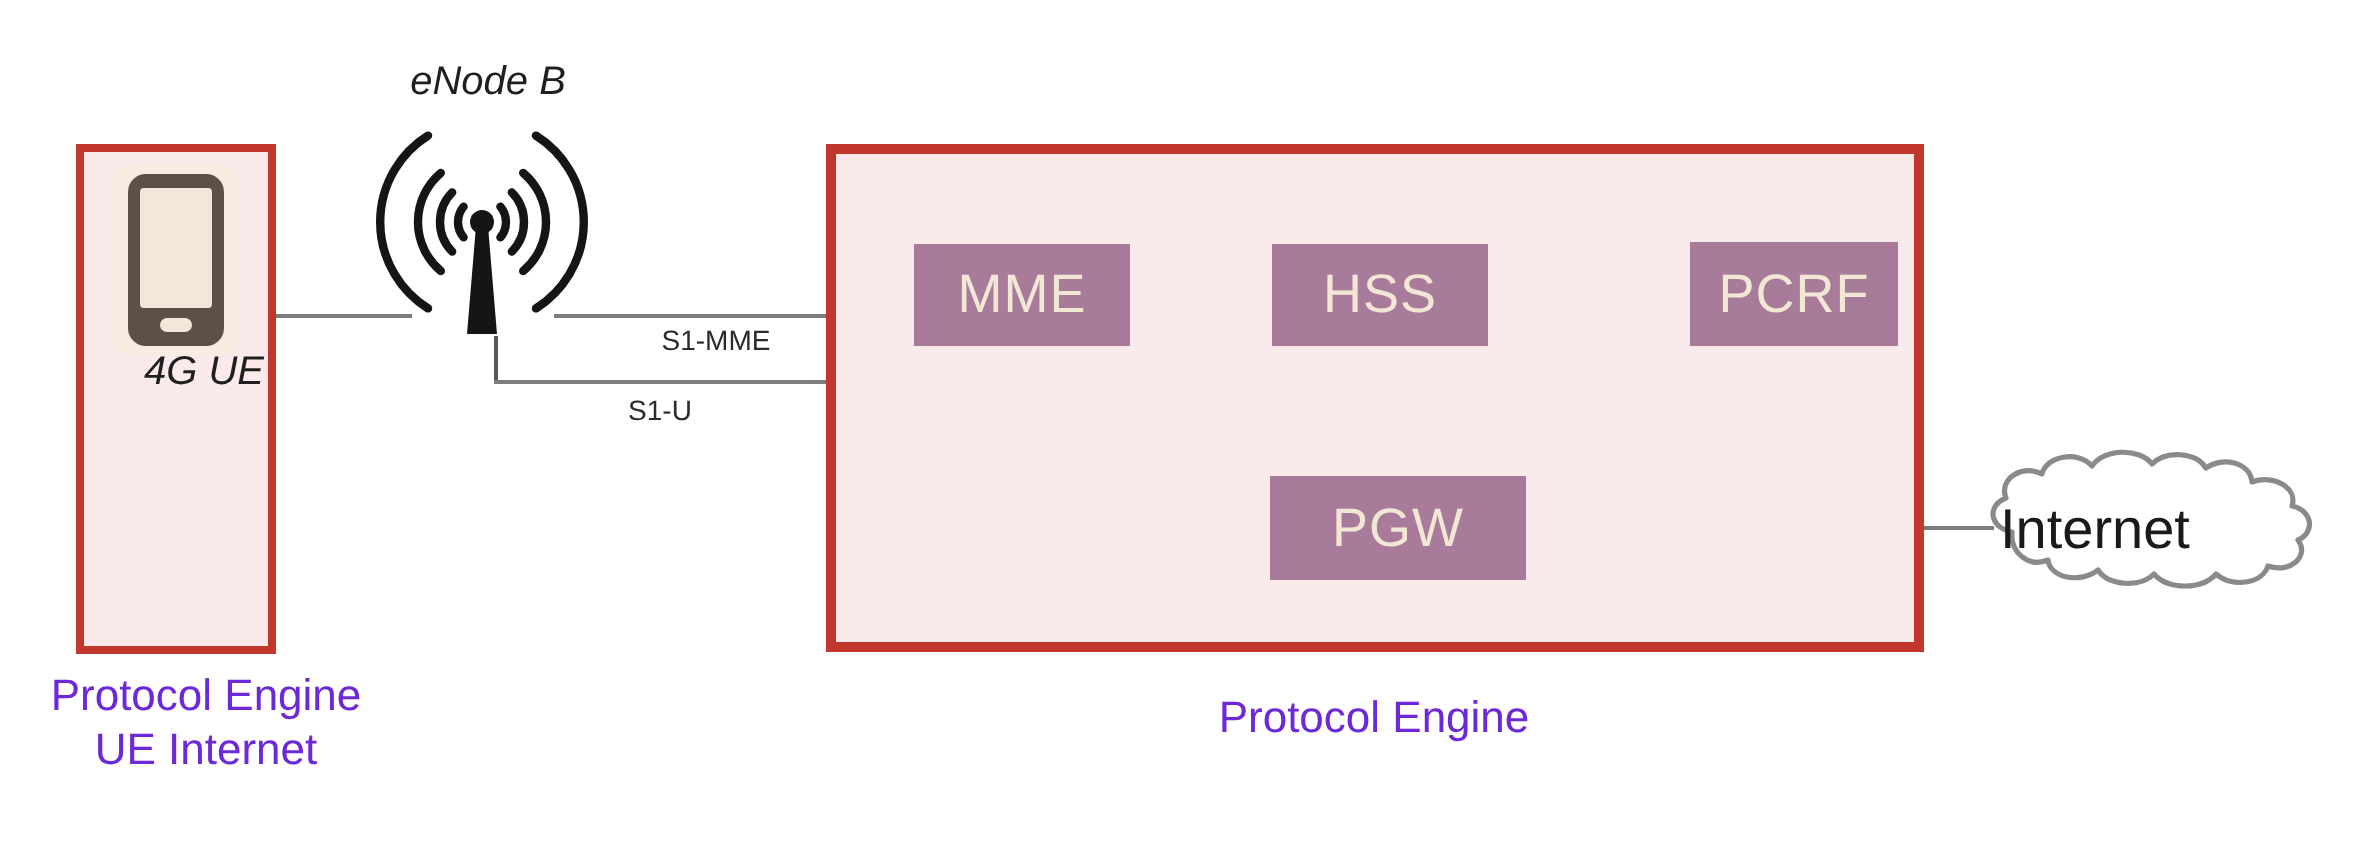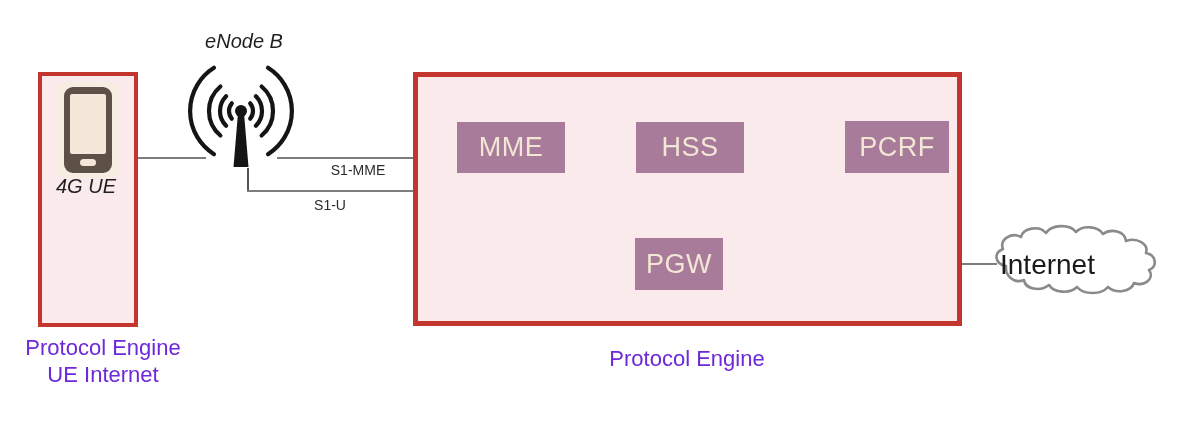--- a/index.html
+++ b/index.html
@@ -104,21 +104,21 @@
   <div class="hline dark" style="left:688px; top:211px; width:146px;"></div>
   <div class="vline" style="left:688px; top:211px; height:27px;"></div>
 
   <div class="hline" style="left:743px; top:263px; width:254px;"></div>
 
   <div class="panel" style="left:38px; top:72px; width:100px; height:255px;"></div>
   <div class="phone-halo"></div>
   <div class="phone-body"></div>
   <div class="phone-screen"></div>
   <div class="phone-home"></div>
-  <div class="toplabel" style="left:28px; top:175px; width:116px;">4G UE</div>
+  <div class="toplabel" style="left:44px; top:175px; width:116px;">4G UE</div>
   <div class="caption" style="left:8px; top:334px; width:190px;">
     <div>Protocol Engine</div>
     <div>UE Internet</div>
   </div>
 
   <div class="toplabel" style="left:174px; top:30px; width:140px;">eNode B</div>
   <svg class="svg-abs" style="left:184px; top:56px;" width="114" height="112" viewBox="0 0 114 112">
     <g fill="none" stroke="#151515" stroke-width="4.2" stroke-linecap="round">
       <path d="M 47.8 47.3 A 12 12 0 0 0 47.8 62.7"></path>
       <path d="M 42.1 40.2 A 21 21 0 0 0 42.1 69.8"></path>
@@ -140,21 +140,21 @@
   <div class="iflabel" style="left:724px; top:215px; width:80px;">S7</div>
   <div class="iflabel" style="left:561px; top:268px; width:80px;">S5/8</div>
   <div class="iflabel" style="left:813px; top:271px; width:80px;">SGi</div>
 
   <div class="panel big" style="left:413px; top:72px; width:549px; height:254px;"></div>
   <div class="caption" style="left:587px; top:345px; width:200px;">Protocol Engine</div>
 
   <div class="node" style="left:457px; top:122px; width:108px; height:51px;">MME</div>
   <div class="node" style="left:636px; top:122px; width:108px; height:51px;">HSS</div>
   <div class="node" style="left:814px; top:121px; width:104px; height:52px;margin-left:31px;">PCRF</div>
-  <div class="node" style="left:635px; top:238px; width:88px; height:52px;">PGW</div>
+  <div class="node" style="left:635px; top:238px; width:128px; height:52px;">PGW</div>
 
   <svg class="svg-abs" style="left:990px; top:224px;" width="185" height="76" viewBox="0 0 185 76">
     <path d="M 16 42
              C 5 40 3 29 13 25
              C 9 15 22 8 31 13
              C 33 4 49 1 56 9
              C 62 0 80 0 86 8
              C 93 1 108 2 113 10
              C 121 4 135 7 136 17
              C 147 13 159 20 156 29

